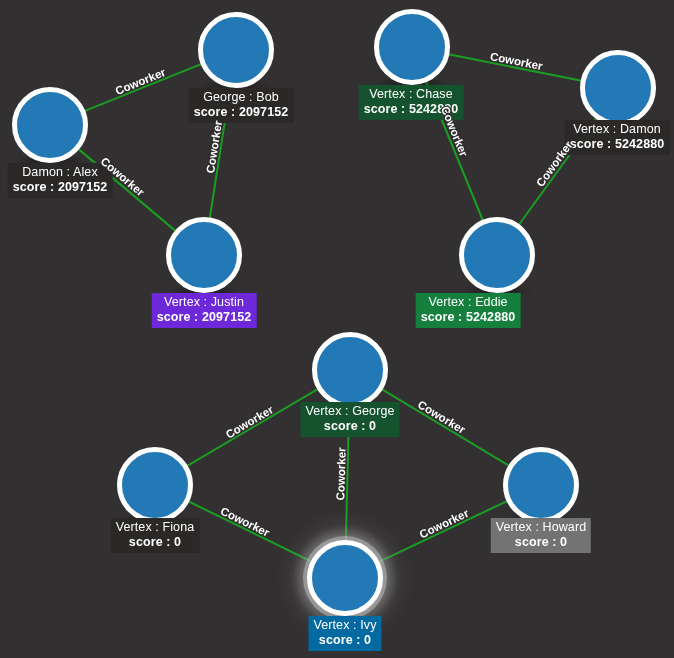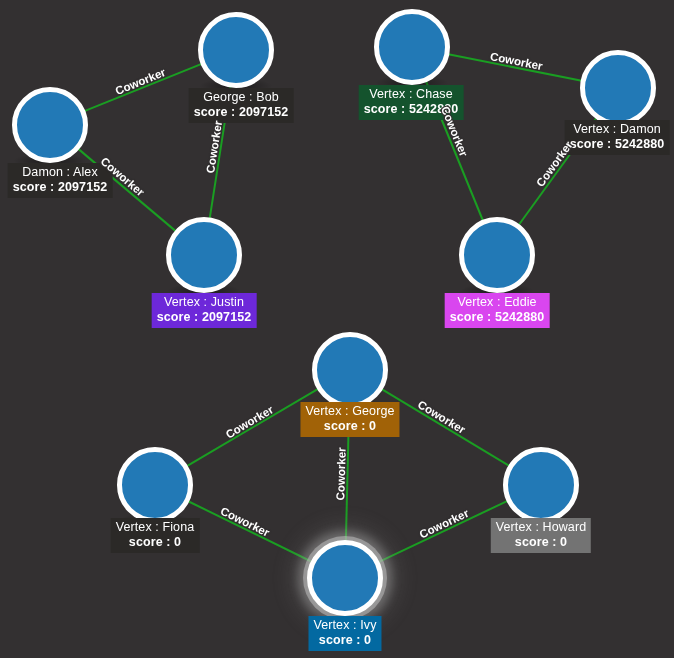--- a/index.html
+++ b/index.html
@@ -111,24 +111,24 @@
       <div class="node" style="left: 204px; top: 255px; background: rgb(34, 121, 182); border-color: rgb(255, 255, 255);"></div>
       <div class="node-label" style="left: 204px; top: 293px; background: #6d28d9; color: rgb(255, 255, 255);"><span>Vertex : Justin</span><span class="l2">score : 2097152</span></div>
       <div class="node-shadow" style="left: 412px; top: 75px;"></div>
       <div class="node" style="left: 412px; top: 47px; background: rgb(34, 121, 182); border-color: rgb(255, 255, 255);"></div>
       <div class="node-label" style="left: 411px; top: 85px; background: #14532d; color: rgb(255, 255, 255);"><span>Vertex : Chase</span><span class="l2">score : 5242880</span></div>
       <div class="node-shadow" style="left: 618px; top: 116px;"></div>
       <div class="node" style="left: 618px; top: 88px; background: rgb(34, 121, 182); border-color: rgb(255, 255, 255);"></div>
       <div class="node-label" style="left: 617px; top: 120px; background: rgb(43, 41, 39); color: rgb(255, 255, 255);"><span>Vertex : Damon</span><span class="l2">score : 5242880</span></div>
       <div class="node-shadow" style="left: 497px; top: 283px;"></div>
       <div class="node" style="left: 497px; top: 255px; background: rgb(34, 121, 182); border-color: rgb(255, 255, 255);"></div>
-      <div class="node-label" style="left: 497px; top: 293px; background: #d946ef; color: rgb(255, 255, 255);"><span>Vertex : Eddie</span><span class="l2">score : 5242880</span></div>
+      <div class="node-label" style="left: 468px; top: 293px; background: #15803d; color: rgb(255, 255, 255);"><span>Vertex : Eddie</span><span class="l2">score : 5242880</span></div>
       <div class="node-shadow" style="left: 350px; top: 398px;"></div>
       <div class="node" style="left: 350px; top: 370px; background: rgb(34, 121, 182); border-color: rgb(255, 255, 255);"></div>
-      <div class="node-label" style="left: 350px; top: 402px; background: #a16207; color: rgb(255, 255, 255);"><span>Vertex : George</span><span class="l2">score : 0</span></div>
+      <div class="node-label" style="left: 350px; top: 402px; background: #14532d; color: rgb(255, 255, 255);"><span>Vertex : George</span><span class="l2">score : 0</span></div>
       <div class="node-shadow" style="left: 155px; top: 513px;"></div>
       <div class="node" style="left: 155px; top: 485px; background: rgb(34, 121, 182); border-color: rgb(255, 255, 255);"></div>
       <div class="node-label" style="left: 155px; top: 518px; background: rgb(43, 41, 39); color: rgb(255, 255, 255);"><span>Vertex : Fiona</span><span class="l2">score : 0</span></div>
       <div class="node-shadow" style="left: 541px; top: 513px;"></div>
       <div class="node" style="left: 541px; top: 485px; background: rgb(34, 121, 182); border-color: rgb(255, 255, 255);"></div>
       <div class="node-label" style="left: 541px; top: 518px; background: #737373; color: rgb(255, 255, 255);"><span>Vertex : Howard</span><span class="l2">score : 0</span></div>
       <div class="node-shadow" style="left: 345px; top: 606px;"></div>
       <div class="node selected" style="left: 345px; top: 578px; background: rgb(34, 121, 182); border-color: rgb(255, 255, 255);"></div>
       <div class="node-label" style="left: 345px; top: 616px; background: #0369a1; color: rgb(255, 255, 255);"><span>Vertex : Ivy</span><span class="l2">score : 0</span></div>
     </div>

